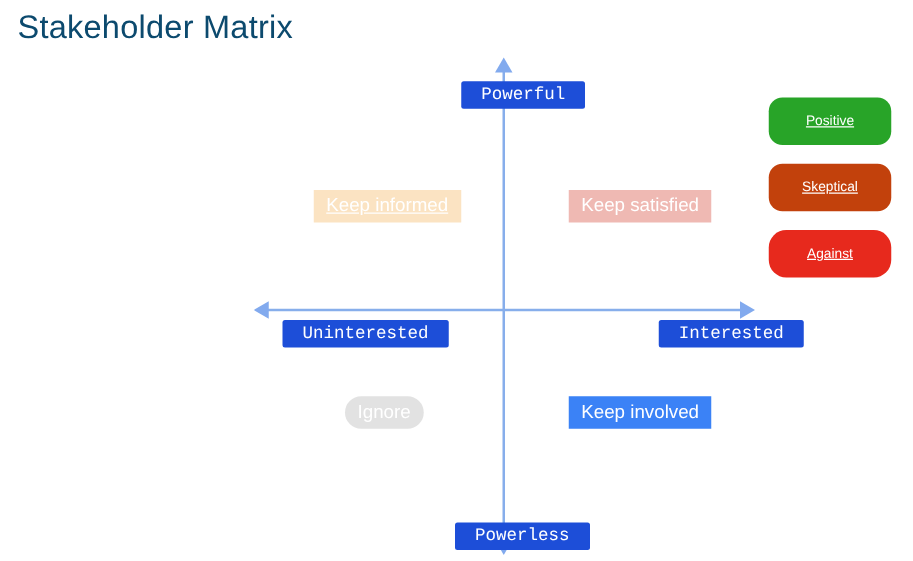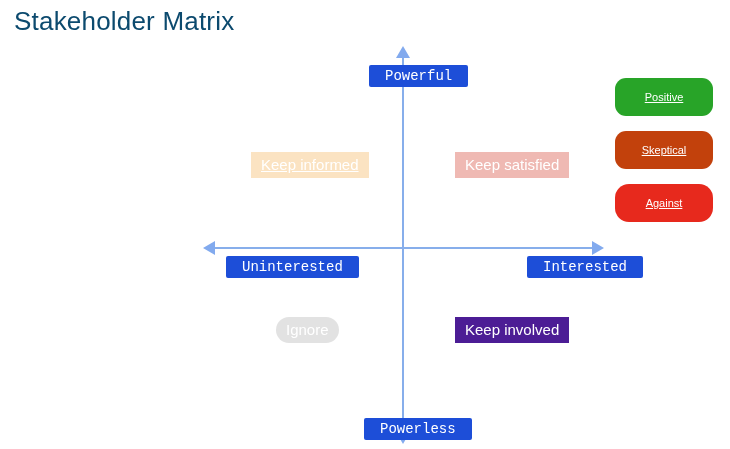--- a/index.html
+++ b/index.html
@@ -132,21 +132,21 @@
   <div class="arrow right"></div>
 
   <div class="chip powerful">Powerful</div>
   <div class="chip powerless">Powerless</div>
   <div class="chip uninterested">Uninterested</div>
   <div class="chip interested">Interested</div>
 
   <div class="quad informed" style="background: rgb(251, 227, 194);">Keep informed</div>
   <div class="quad satisfied" style="background: rgb(239, 185, 179);">Keep satisfied</div>
   <div class="quad ignore" style="background: rgb(226, 226, 226); border-radius: 13px;">Ignore</div>
-  <div class="quad involved" style="background: #4c1d95;">Keep involved</div>
+  <div class="quad involved" style="background: #3b82f6;">Keep involved</div>
 
   <div class="legend">
     <div class="legend-item" style="background: rgb(40, 164, 40);">Positive</div>
     <div class="legend-item" style="background: #c2410c;">Skeptical</div>
     <div class="legend-item" style="background: rgb(231, 41, 29); border-radius: 14px;">Against</div>
   </div>
 
 </div>
 
 </body></html>

